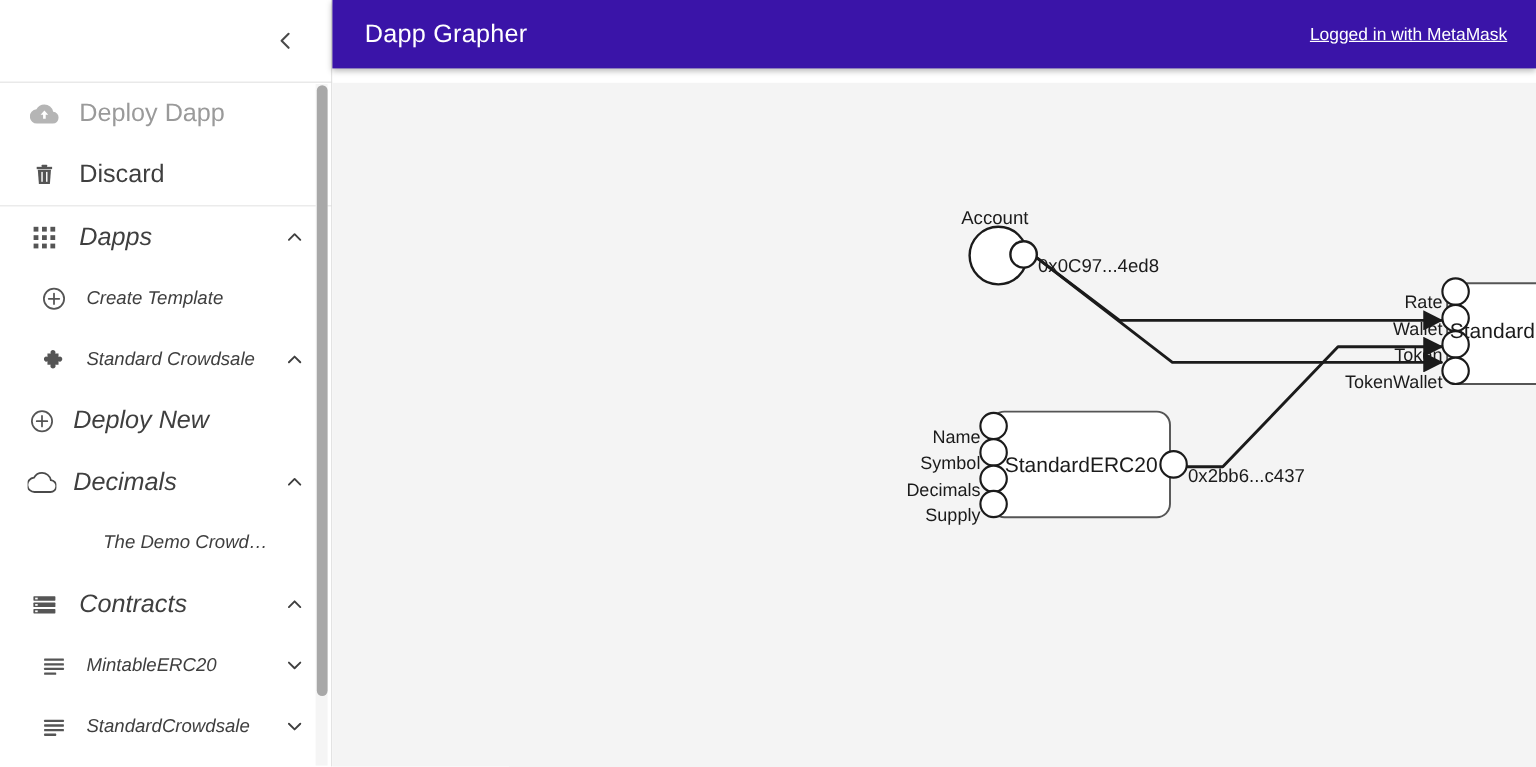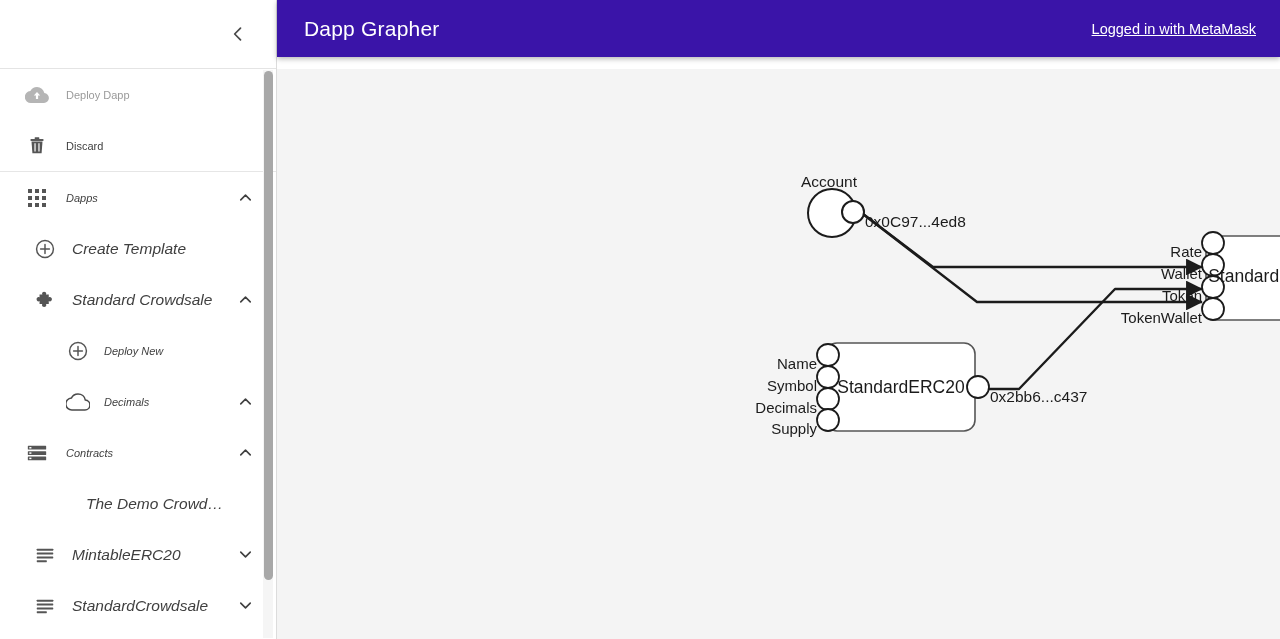--- a/index.html
+++ b/index.html
@@ -40,37 +40,37 @@
   }
   .nav-group { border-bottom: 1px solid #e6e6e6; }
   .nav-group.no-border { border-bottom: none; font-style: italic; }
 
   .nav-item {
     display: flex; align-items: center;
     height: 51px;
     padding-left: 24px;
     cursor: pointer;
     color: #3f3f3f;
-    font-size: 11px;
+    font-size: 21px;
   }
   .nav-item.disabled { color: #9a9a9a; cursor: default; }
   .nav-item .ico {
     width: 26px; height: 26px;
     flex: 0 0 26px;
     display: flex; align-items: center; justify-content: center;
     margin-right: 16px;
   }
   .nav-item .ico svg { display: block; }
   .nav-item .label { flex: 1 1 auto; white-space: nowrap; }
   .nav-item .chev { margin-right: 22px; display: flex; align-items: center; }
 
   
   .lvl1 { padding-left: 33px; font-size: 15.5px; }
   .lvl1 .ico { width: 24px; flex: 0 0 24px; margin-right: 15px; }
-  .lvl2 { padding-left: 66px; }
+  .lvl2 { padding-left: 23px; }
   .lvl2 .ico { width: 24px; flex: 0 0 24px; margin-right: 14px; }
   .lvl3 { padding-left: 86px; font-size: 15.5px; }
 
   .sb-track {
     position: absolute;
     top: 70px; left: 263px;
     width: 10px; height: 568px;
     background: #f5f5f5;
   }
   .sb-thumb {
@@ -220,20 +220,24 @@
             </svg>
           </span>
           <span class="label">Decimals</span>
           <span class="chev">
             <svg width="19" height="19" viewBox="0 0 24 24">
                 <path d="M6 15 L12 9 L18 15" fill="none" stroke="#3f3f3f" stroke-width="2" stroke-linecap="round" stroke-linejoin="round"></path>
               </svg>
           </span>
         </div>
 
+        <div class="nav-item lvl3">
+          <span class="label">The Demo Crowd…</span>
+        </div>
+
         <div class="nav-item">
           <span class="ico">
             <svg width="22" height="22" viewBox="0 0 24 24">
               <g fill="#555">
                 <rect x="2" y="4.2" width="20" height="4.1" rx="0.6"></rect>
                 <rect x="2" y="10" width="20" height="4.1" rx="0.6"></rect>
                 <rect x="2" y="15.8" width="20" height="4.1" rx="0.6"></rect>
               </g>
               <g fill="#ffffff">
                 <rect x="3.6" y="5.5" width="2.3" height="1.6"></rect>
@@ -241,24 +245,20 @@
                 <rect x="3.6" y="17.1" width="2.3" height="1.6"></rect>
               </g>
             </svg>
           </span>
           <span class="label">Contracts</span>
           <span class="chev">
             <svg width="19" height="19" viewBox="0 0 24 24">
                 <path d="M6 15 L12 9 L18 15" fill="none" stroke="#3f3f3f" stroke-width="2" stroke-linecap="round" stroke-linejoin="round"></path>
               </svg>
           </span>
-        </div>
-
-        <div class="nav-item lvl3">
-          <span class="label">The Demo Crowd…</span>
         </div>
 
         <div class="nav-item lvl1">
           <span class="ico">
             <svg width="22" height="22" viewBox="0 0 24 24">
               <g fill="#555">
                 <rect x="3" y="5.2" width="18" height="2.1" rx="0.5"></rect>
                 <rect x="3" y="9.4" width="18" height="2.1" rx="0.5"></rect>
                 <rect x="3" y="13.6" width="18" height="2.1" rx="0.5"></rect>
                 <rect x="3" y="17.8" width="11" height="2.1" rx="0.5"></rect>

